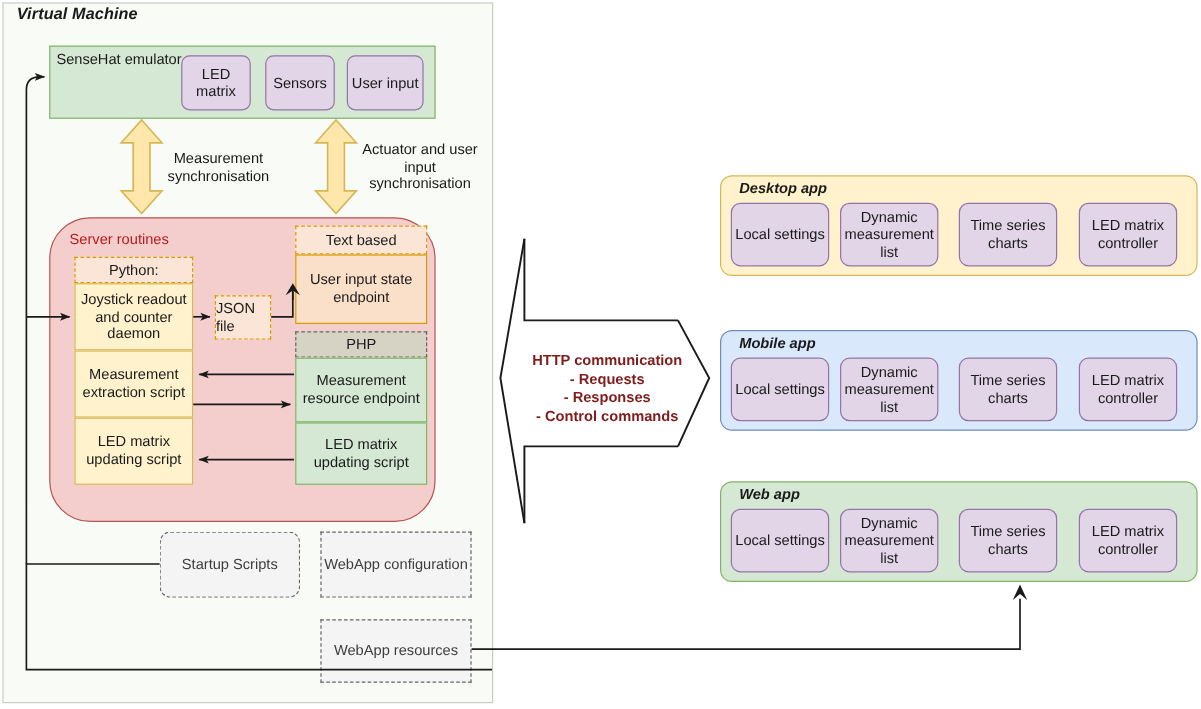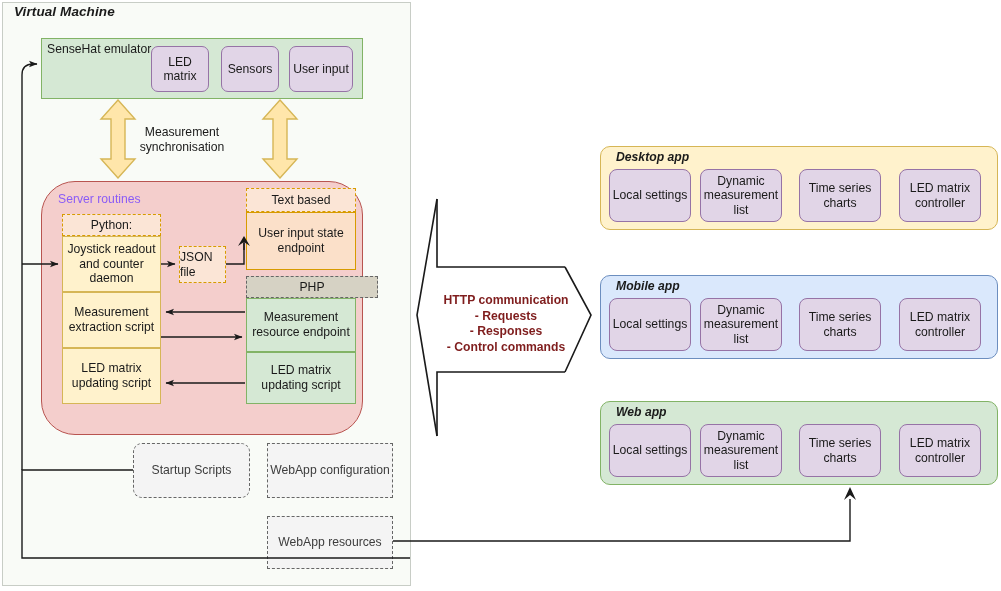--- a/index.html
+++ b/index.html
@@ -69,40 +69,40 @@
 
   
   #server-routines {
     left: 41px; top: 181px; width: 322px; height: 254px;
     background: #f4cecc;
     border: 1px solid #b85450;
     border-radius: 34px;
   }
   #server-routines-label {
     left: 58px; top: 192px;
-    font-size: 12.2px; color: #8b5cf6;
+    font-size: 12.2px; color: #b91c1c;
   }
 
   
   .dash-header {
     display: flex; align-items: center; justify-content: center;
     font-size: 12.2px; color: #1a1a1a;
   }
   #python-header {
     left: 62px; top: 214px; width: 99px; height: 22px;
     background: #fbe5d6;
     border: 1px dashed #d79b00;
   }
   #textbased-header {
     left: 246px; top: 188px; width: 110px; height: 24px;
     background: #fbe5d6;
     border: 1px dashed #d79b00;
   }
   #php-header {
-    left: 246px; top: 276px; width: 132px; height: 22px;
+    left: 246px; top: 276px; width: 110px; height: 22px;
     background: #d6d2c4;
     border: 1px dashed #666666;
   }
 
   
   .yellow-box {
     background: #fff2cc;
     border: 1px solid #d6b656;
     display: flex; align-items: center; justify-content: center;
     text-align: center;
@@ -222,20 +222,21 @@
   <div class="abs purple-box" id="userinput-box">User input</div>
 
   <svg class="abs dbl-arrow" id="arrow-meas-sync" viewBox="0 0 40 80">
     <path d="M20 1 L37 20 L27 20 L27 60 L37 60 L20 79 L3 60 L13 60 L13 20 L3 20 Z" fill="#ffe6aa" stroke="#d6b656" stroke-width="1.4" stroke-linejoin="miter"></path>
   </svg>
   <div class="abs sync-label" id="label-meas-sync">Measurement synchronisation</div>
 
   <svg class="abs dbl-arrow" id="arrow-act-sync" viewBox="0 0 40 80">
     <path d="M20 1 L37 20 L27 20 L27 60 L37 60 L20 79 L3 60 L13 60 L13 20 L3 20 Z" fill="#ffe6aa" stroke="#d6b656" stroke-width="1.4" stroke-linejoin="miter"></path>
   </svg>
+  <div class="abs sync-label" id="label-act-sync">Actuator and user input synchronisation</div>
 
   <div class="abs" id="server-routines"></div>
   <div class="abs" id="server-routines-label">Server routines</div>
 
   <div class="abs dash-header" id="python-header">Python:</div>
   <div class="abs yellow-box" id="measext-box">Measurement extraction script</div>
   <div class="abs yellow-box" id="joystick-box">Joystick readout and counter daemon</div>
   <div class="abs yellow-box" id="ledupd-box">LED matrix updating script</div>
 
   <div class="abs" id="json-file">JSON file</div>

